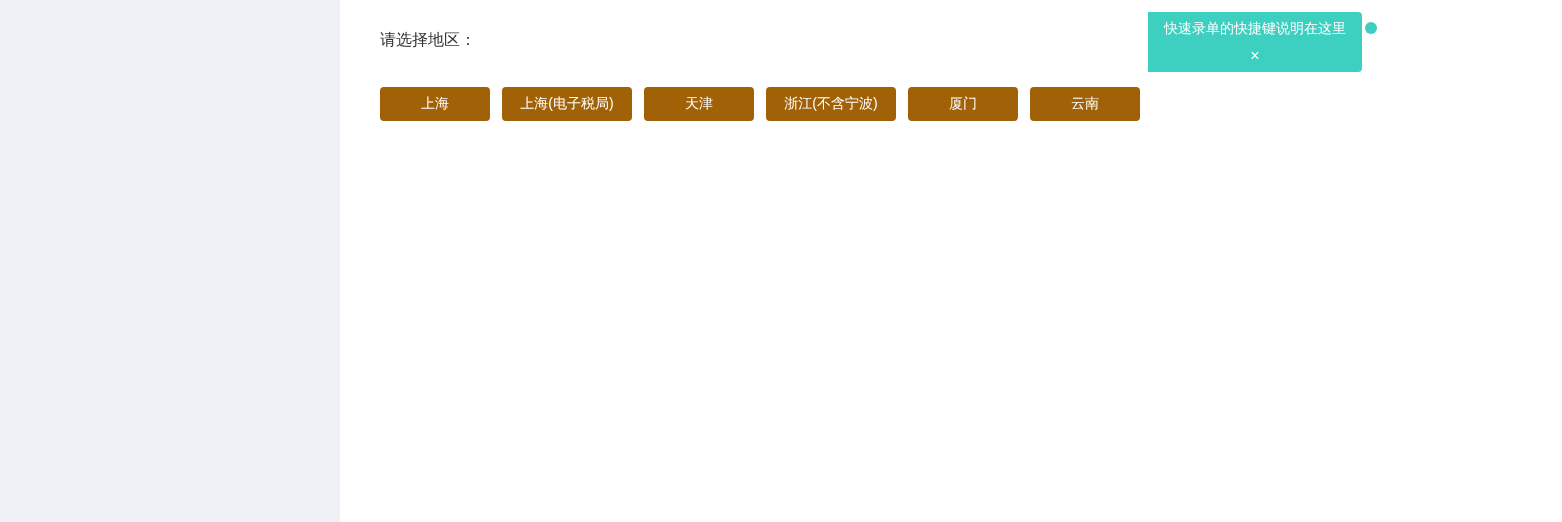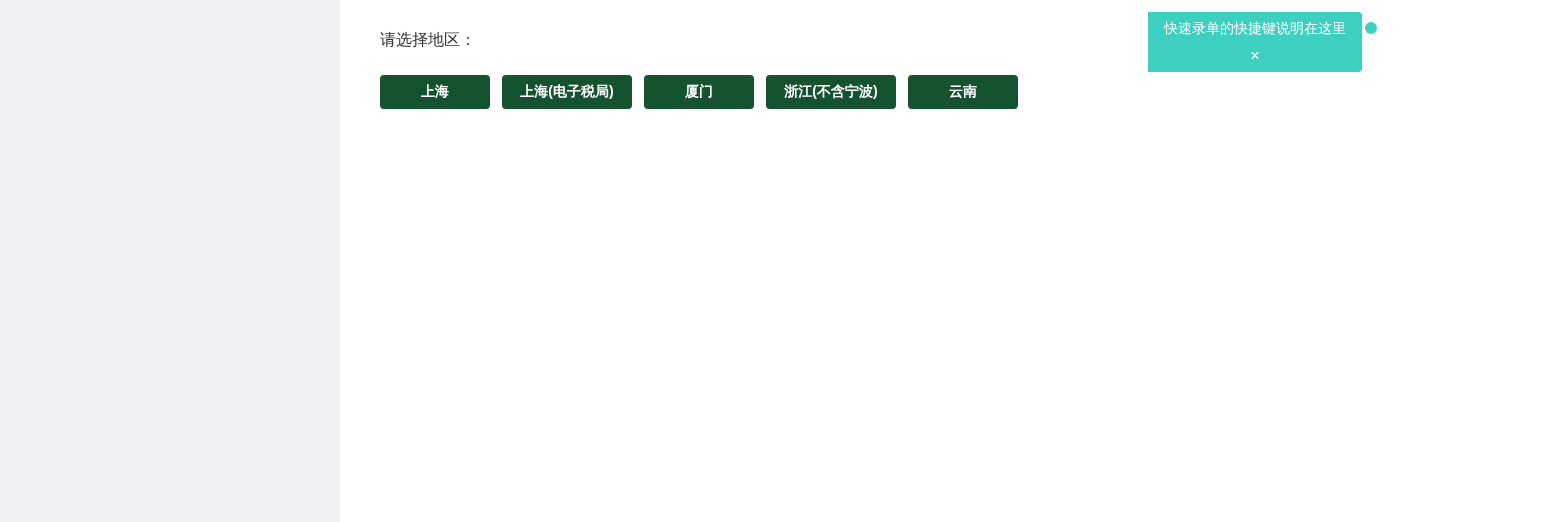--- a/index.html
+++ b/index.html
@@ -32,44 +32,43 @@
       top: 0;
       width: 1222px;
       height: 522px;
       background: #ffffff;
       padding: 30px 40px;
     }
 
     .page-label {
       font-size: 16px;
       color: #333;
-      margin-bottom: 24px;
+      margin-bottom: 36px;
       font-weight: normal;
     }
 
     .region-buttons {
       display: flex;
       flex-wrap: wrap;
       gap: 12px;
       row-gap: 14px;
     }
 
     .region-btn {
-      background: #14532d;
+      background: #a16207;
       color: #fff;
       border: none;
       border-radius: 4px;
       padding: 8px 0;
       font-size: 14px;
       cursor: pointer;
       min-width: 110px;
       text-align: center;
       font-family: 'Microsoft YaHei', '微软雅黑', sans-serif;
       outline: none;
-      font-weight: bold;
     }
 
     .region-btn.wide {
       min-width: 130px;
     }
 
     
     .tooltip-banner {
       position: absolute;
       top: 12px;
@@ -112,22 +111,23 @@
 <body>
 
 <div class="sidebar"></div>
 
 <div class="main-content">
   <div class="page-label">请选择地区：</div>
   <div class="region-buttons">
 
   <button class="region-btn">上海</button>
       <button class="region-btn wide">上海(电子税局)</button>
+      <button class="region-btn">天津</button>
+      <button class="region-btn wide">浙江(不含宁波)</button>
       <button class="region-btn">厦门</button>
-      <button class="region-btn wide">浙江(不含宁波)</button>
       <button class="region-btn">云南</button>
     </div>
 </div>
 
 <div class="tooltip-banner">
   <span>快速录单的快捷键说明在这里</span>
   <button class="close-btn">×</button>
 </div>
 
 <div class="tooltip-dot"></div>

